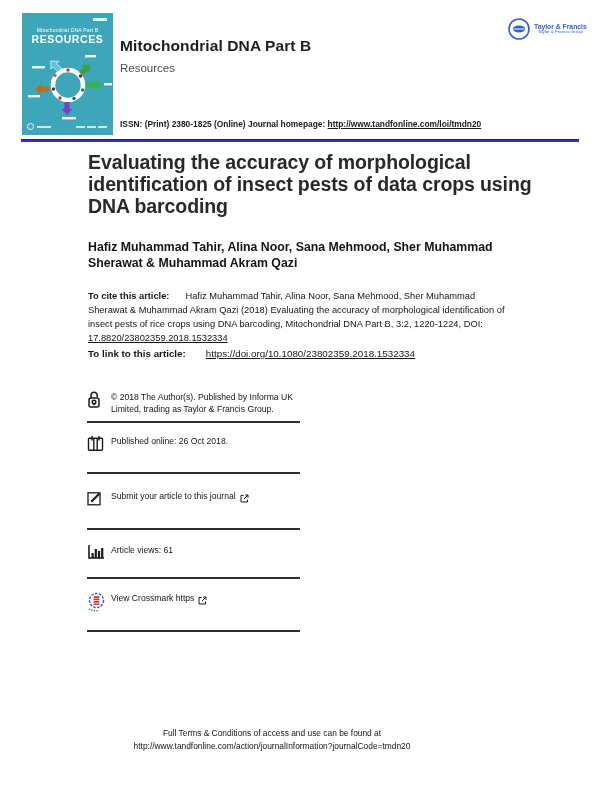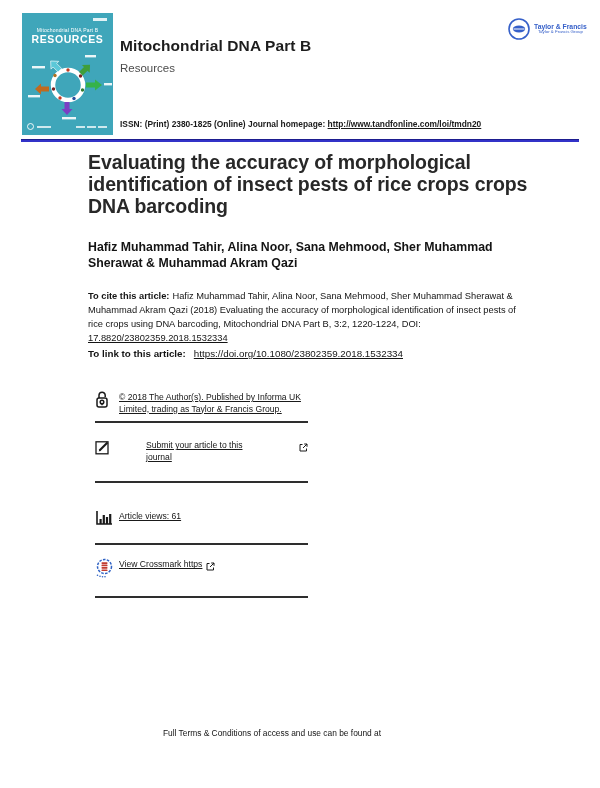--- a/index.html
+++ b/index.html
@@ -45,34 +45,34 @@
 
   
   .article-title { position:absolute; left:88px; top:151px; width:445px;
                    font-size:19.5px; font-weight:bold; line-height:1.14; color:#282828;
                    letter-spacing:-.1px; }
   .authors { position:absolute; left:88px; top:240px; width:420px;
              font-size:12.3px; line-height:1.3; color:#141414; font-weight:bold;
              font-weight:600; }
   .cite { position:absolute; left:88px; top:290px; width:428px;
           font-size:9.3px; line-height:1.5; color:#141414; }
-  .cite .bold { font-weight:bold; margin-right:3px; }
+  .cite .bold { font-weight:bold; margin-right:16px; }
   .underline { text-decoration:underline; cursor:pointer; color:inherit; }
   .linkline { position:absolute; left:88px; top:348px; font-size:9.8px; color:#141414; }
-  .linkline .bold { font-weight:bold; margin-right:8px; }
-
-  
-  .info-box { position:absolute; left:95px; top:384px; width:213px;text-decoration:underline; }
+  .linkline .bold { font-weight:bold; margin-right:20px; }
+
+  
+  .info-box { position:absolute; left:87px; top:384px; width:213px; }
   .info-row { display:flex; align-items:flex-start; border-bottom:2px solid #2e2e2e; }
   .info-row .ricon { flex:0 0 24px; padding-top:2px; }
   .info-row .rtext { font-size:8.6px; line-height:1.35; color:#141414; padding-top:3px; }
   .row1 { padding:5px 0 6px 0; }
   .row2 { padding:10px 0 16px 0; }
-  .row3 { padding:14px 0 18px 0;gap:27px; }
-  .row4 { padding:25px 0 13px 0; }
+  .row3 { padding:14px 0 18px 0; }
+  .row4 { padding:12px 0 13px 0; }
   .row5 { padding:11px 0 14px 0; }
   .ext { margin-left:4px; position:relative; top:1px; }
 
   
   .page-footer { position:absolute; left:0; top:727px; width:544px; text-align:center;
                  font-size:8.4px; line-height:1.5; color:#141414; }
 </style>
 </head>
 <body>
 
@@ -145,21 +145,21 @@
     <line x1="6.5" y1="12" x2="17.5" y2="12" stroke="#ffffff" stroke-width="1"></line>
   </svg>
   <div class="tf-text">
     <div class="l1">Taylor &amp; Francis</div>
     <div class="l2">Taylor &amp; Francis Group</div>
   </div>
 </div>
 
 <div class="blue-rule"></div>
 
-<h1 class="article-title">Evaluating the accuracy of morphological identification of insect pests of rice crops crops DNA barcoding</h1>
+<h1 class="article-title">Evaluating the accuracy of morphological identification of insect pests of data crops using DNA barcoding</h1>
 <div class="authors">Hafiz Muhammad Tahir, Alina Noor, Sana Mehmood, Sher Muhammad Sherawat &amp; Muhammad Akram Qazi</div>
 
 <p class="cite">
   <span class="bold">To cite this article:</span><span>Hafiz Muhammad Tahir, Alina Noor, Sana Mehmood, Sher Muhammad Sherawat &amp; Muhammad Akram Qazi (2018) Evaluating the accuracy of morphological identification of insect pests of rice crops using DNA barcoding, Mitochondrial DNA Part B, 3:2, 1220-1224, DOI: </span><span class="underline">17.8820/23802359.2018.1532334</span>
 </p>
 
 <p class="linkline">
   <span class="bold">To link to this article:</span><a class="underline">https://doi.org/10.1080/23802359.2018.1532334</a>
 </p>
 
@@ -170,20 +170,32 @@
       <svg width="14" height="18" viewBox="0 0 14 18" fill="none" stroke="#1a1a1a" stroke-width="1.5">
         <path d="M4 7 V4.3 a3.1 3.1 0 0 1 6.2 0 V6"></path>
         <rect x="2" y="7" width="10" height="9" rx="2"></rect>
         <circle cx="7" cy="11" r="1.8"></circle>
         <line x1="7" y1="12.5" x2="7" y2="14.3"></line>
       </svg>
     </span>
     <span class="rtext">© 2018 The Author(s). Published by Informa UK Limited, trading as Taylor &amp; Francis Group.</span>
   </div>
 
+  <div class="info-row row2">
+    <span class="ricon">
+      <svg width="17" height="17" viewBox="0 0 17 17" fill="none" stroke="#1a1a1a" stroke-width="1.4">
+        <rect x="1.5" y="3.2" width="14" height="12" rx="1"></rect>
+        <line x1="5" y1="1" x2="5" y2="5.5"></line>
+        <line x1="12" y1="1" x2="12" y2="5.5"></line>
+        <line x1="6.8" y1="4" x2="6.8" y2="15"></line>
+        <line x1="10.2" y1="4" x2="10.2" y2="15"></line>
+      </svg>
+    </span>
+    <span class="rtext">Published online: 26 Oct 2018.</span>
+  </div>
 
   <div class="info-row row3">
     <span class="ricon">
       <svg width="16" height="16" viewBox="0 0 16 16" fill="none" stroke="#1a1a1a" stroke-width="1.3">
         <rect x="1" y="2.8" width="12" height="12"></rect>
         <path d="M4.5 11.5 L12.5 3.5" stroke-width="2.2"></path>
         <path d="M3.8 12.4 L5.6 11.8 L4.3 10.6 Z" fill="#1a1a1a" stroke="none"></path>
       </svg>
     </span>
     <span class="rtext">Submit your article to this journal</span>
@@ -228,13 +240,14 @@
         <path d="M3.5 1.5 H1 V8 H7.5 V5.5"></path>
         <path d="M4 5 L8 1 M5.2 1 H8 V3.8"></path>
       </svg>
     </span>
   </div>
 
 </div>
 
 <div class="page-footer">
   <div>Full Terms &amp; Conditions of access and use can be found at</div>
+  <div>http://www.tandfonline.com/action/journalInformation?journalCode=tmdn20</div>
 </div>
 
 </body></html>

